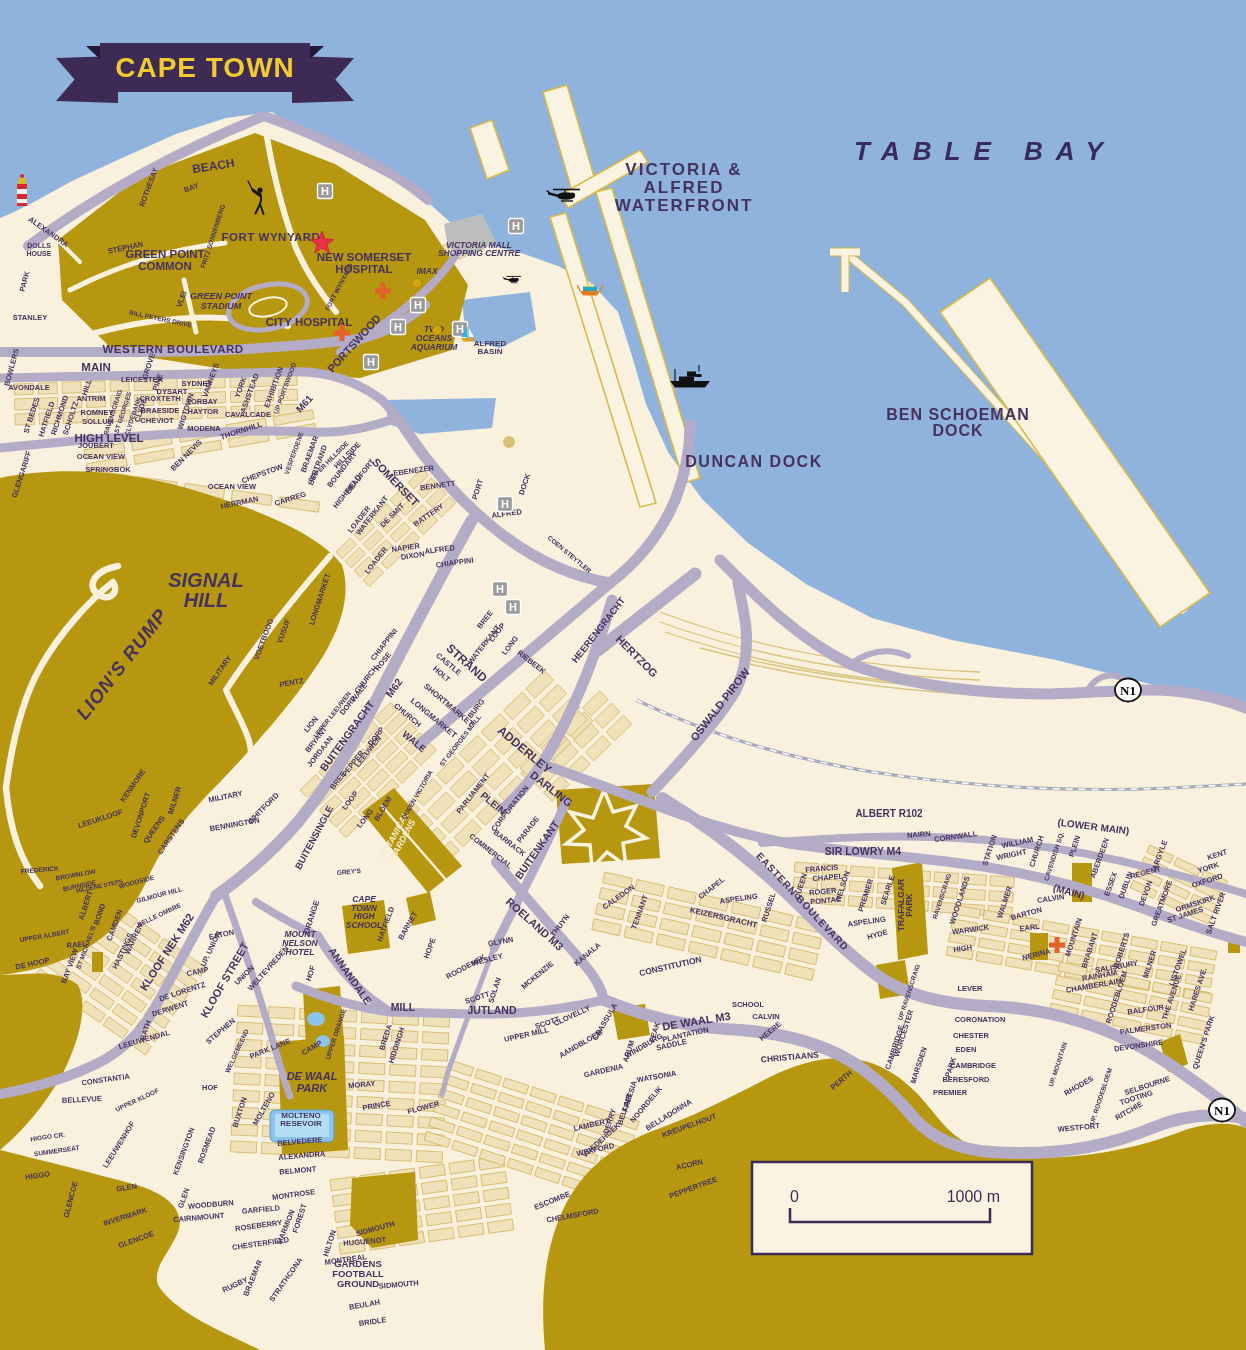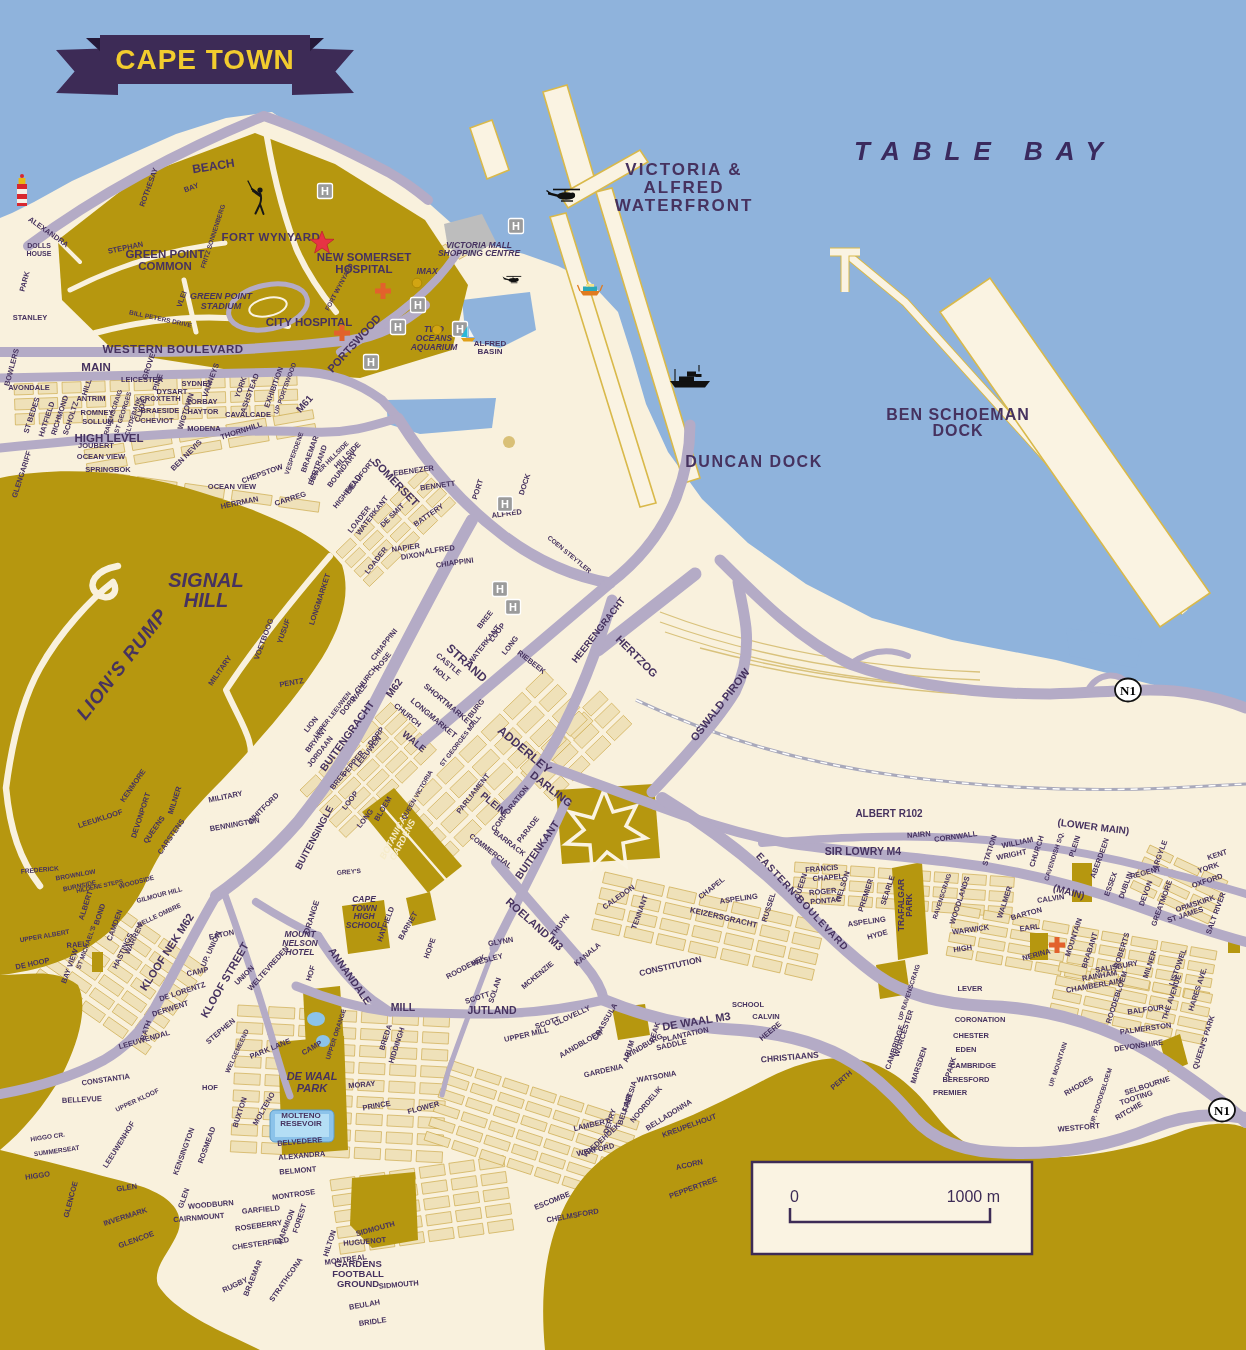--- a/index.html
+++ b/index.html
@@ -14,21 +14,21 @@
   .pond{fill:var(--reservoir);}
   .road{fill:none;stroke:var(--road);stroke-linecap:round;stroke-linejoin:round;}
   .croad{fill:none;stroke:var(--land);stroke-linecap:round;stroke-linejoin:round;}
   .blk{fill:var(--block);stroke:var(--block_line);stroke-width:.6;}
   .rail{fill:none;stroke:#a9a9bb;stroke-width:3.2;}
   .rail2{fill:none;stroke:#ffffff;stroke-width:1.5;stroke-dasharray:7 6;}
   .yard{fill:none;stroke:#d9c27c;stroke-width:1.3;}
   .lbl{fill:var(--ink);font-weight:700;}
   .k-w{fill:#3a2a5e;font-style:italic;}
   .k-c{fill:#f6eccb;}
-  .banner{position:absolute;left:0;top:8px;width:420px;height:120px;}
+  .banner{position:absolute;left:0;top:16px;width:420px;height:120px;}
   .tail{position:absolute;background:var(--banner_bg);width:62px;height:47px;top:40px;}
   .tail-l{left:56px;clip-path:polygon(0 4%,100% 0,100% 100%,0 96%,30% 50%);}
   .tail-r{left:292px;clip-path:polygon(0 0,100% 4%,70% 50%,100% 96%,0 100%);}
   .fold{position:absolute;width:0;height:0;}
   .fold-l{left:86px;top:30px;border-top:15px solid var(--banner_fold);border-left:16px solid transparent;}
   .fold-r{left:308px;top:30px;border-top:15px solid var(--banner_fold);border-right:16px solid transparent;}
   .plate{position:absolute;left:100px;top:27px;width:210px;height:49px;background:var(--banner_bg);
          display:flex;align-items:center;justify-content:center;}
   .plate span{color:var(--banner_text);font-size:28px;font-weight:700;letter-spacing:1px;}
 </style>

